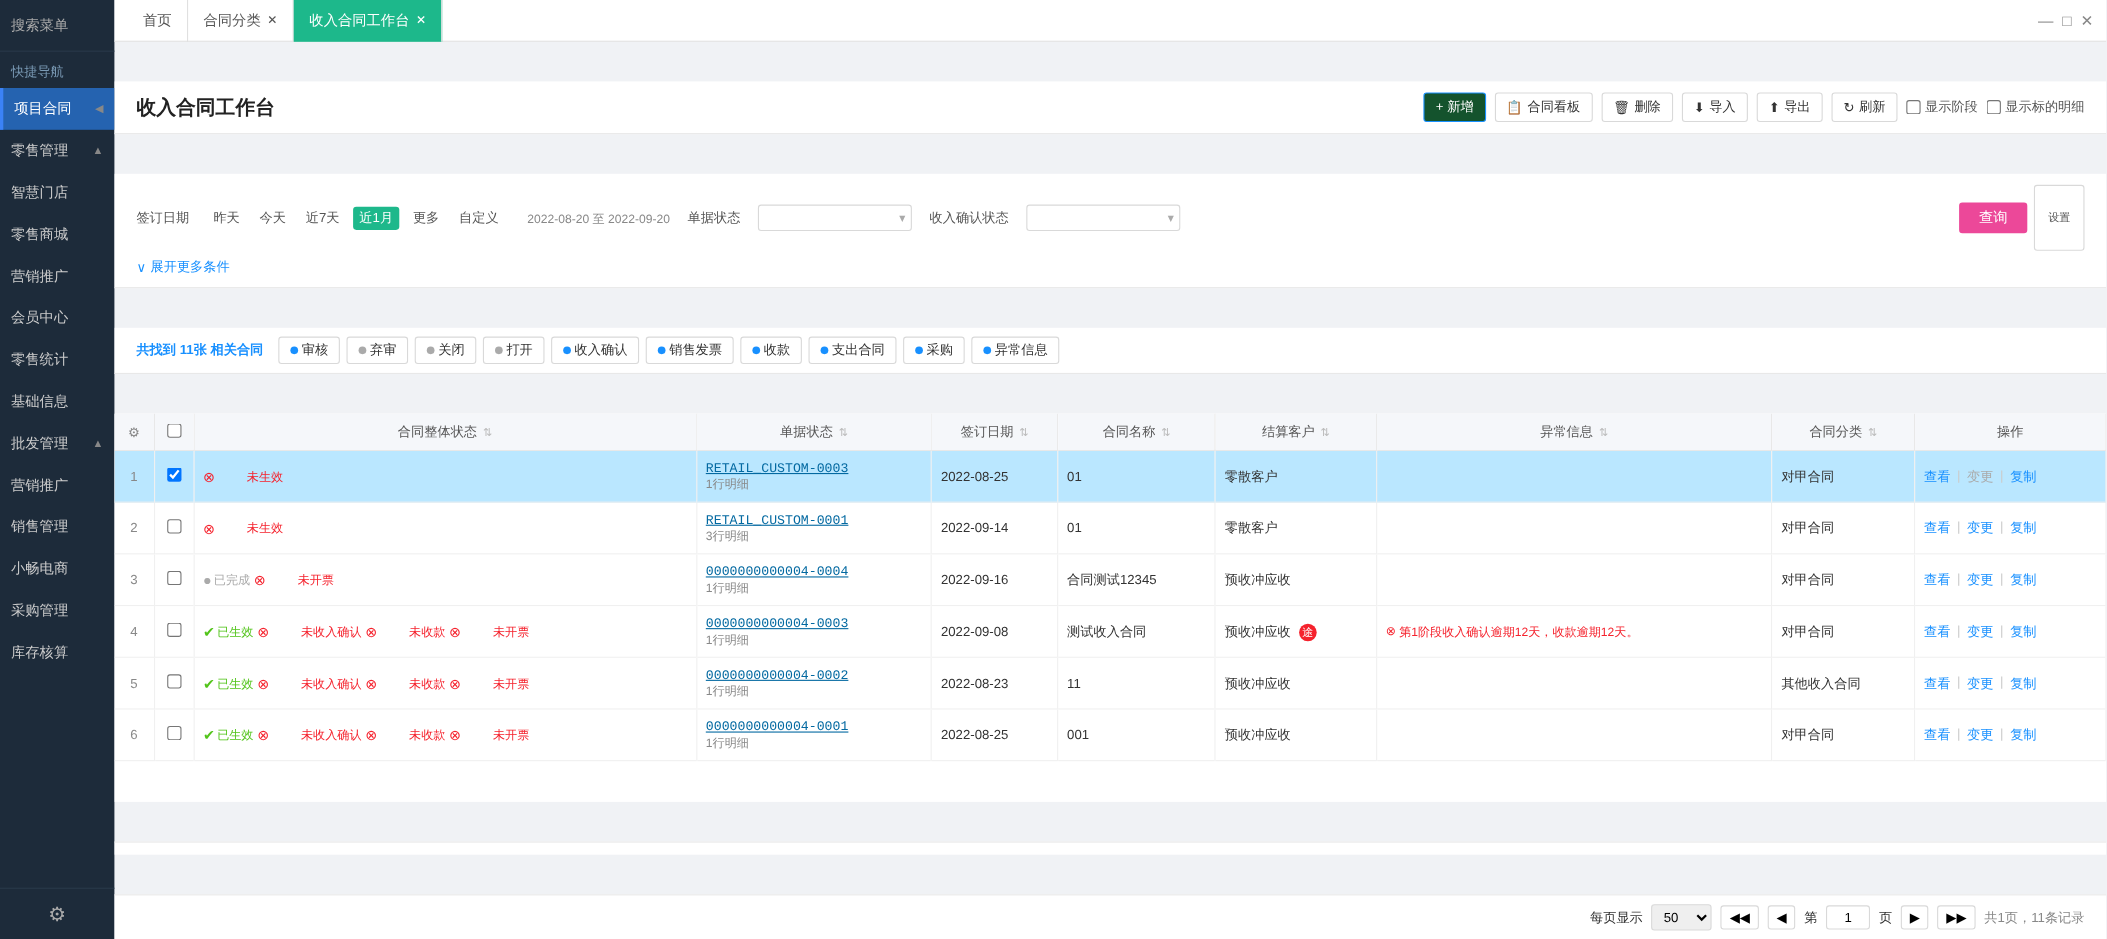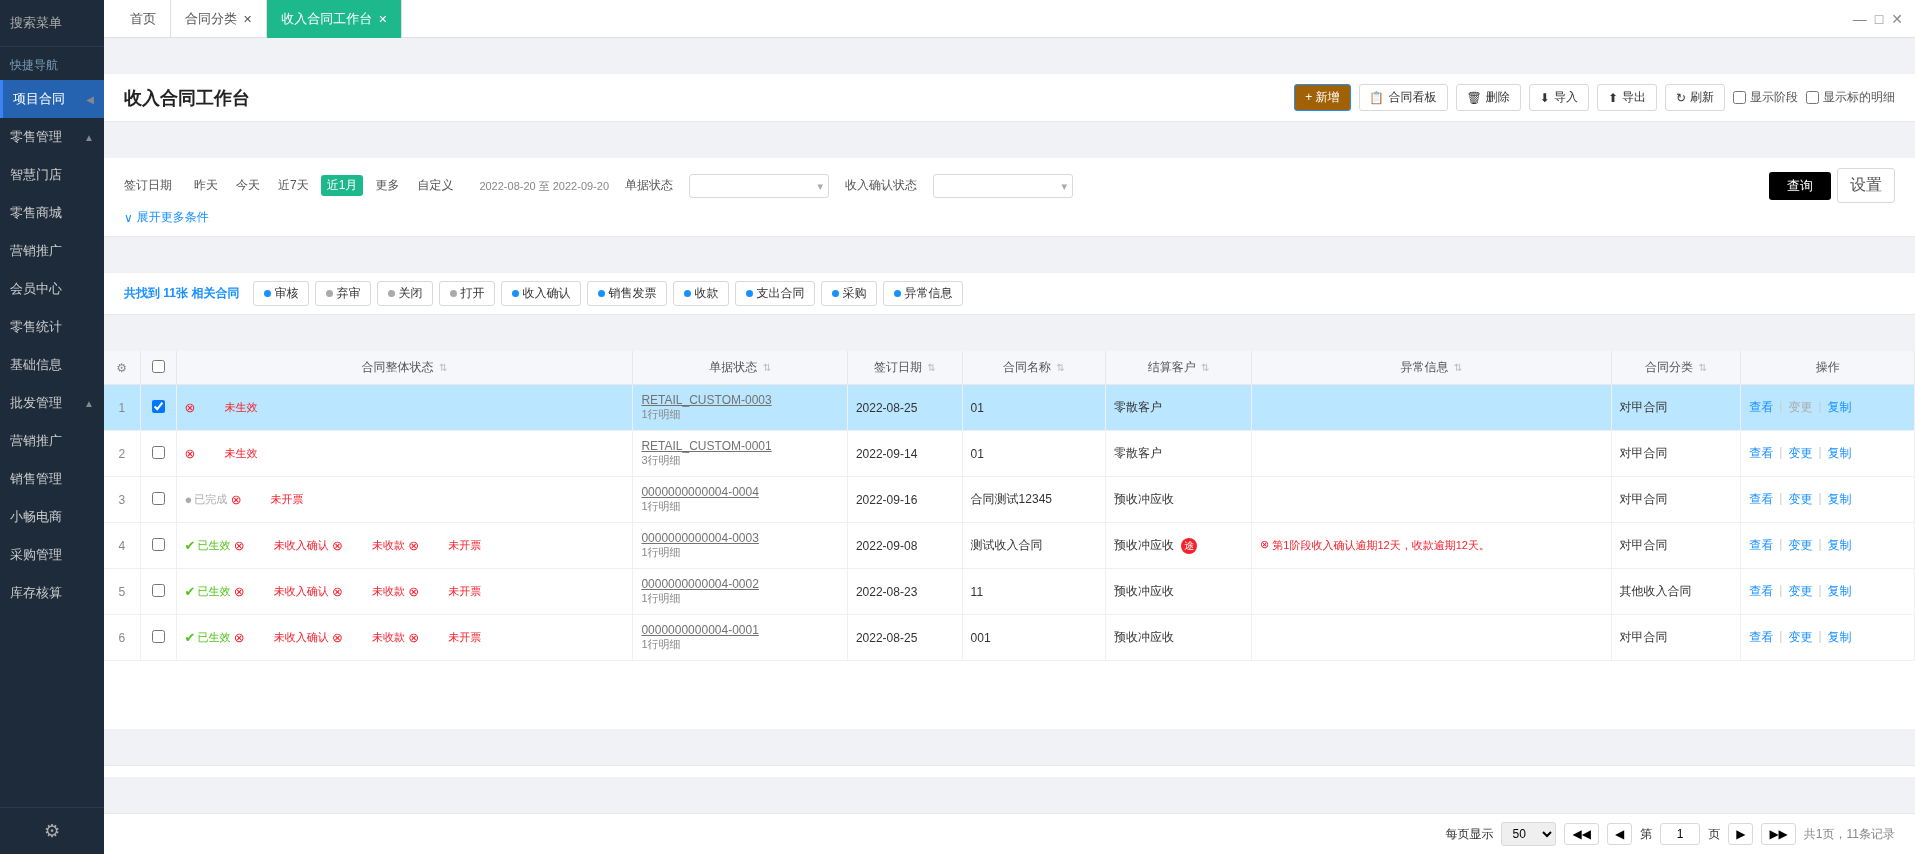--- a/index.html
+++ b/index.html
@@ -24,43 +24,43 @@
     .top-tab .close-x { font-size: 11px; cursor: pointer; }
     .top-tab-spacer { flex: 1; }
     .window-controls { display: flex; gap: 8px; align-items: center; font-size: 14px; color: #888; }
     .window-controls span { cursor: pointer; }
 
     
     .page-header { background: #fff; padding: 10px 20px; display: flex; align-items: center; justify-content: space-between; border-bottom: 1px solid #e8e8e8; flex-shrink: 0; }
     .page-title { font-size: 18px; font-weight: bold; color: #222; }
     .header-actions { display: flex; gap: 8px; align-items: center; }
     .btn { padding: 4px 10px; border: 1px solid #d9d9d9; background: #fff; border-radius: 3px; cursor: pointer; font-size: 12px; color: #333; display: flex; align-items: center; gap: 4px; white-space: nowrap; }
-    .btn-primary { background: #a16207; color: #fff; border-color: #1890ff; }
+    .btn-primary { background: #14532d; color: #fff; border-color: #1890ff; }
     .checkbox-label { display: flex; align-items: center; gap: 4px; font-size: 12px; color: #555; cursor: pointer; }
 
     
     .filter-tabs { background: #fff; padding: 8px 20px 0; border-bottom: 1px solid #e8e8e8; flex-shrink: 0; }
     .filter-tab-row { display: flex; gap: 0; align-items: flex-end; }
     .filter-tab { padding: 6px 14px; font-size: 13px; cursor: pointer; color: #555; border-bottom: 2px solid transparent; margin-bottom: -1px; }
     .filter-tab.active { color: #1890ff; border-bottom: 2px solid #1890ff; }
 
     
     .search-area { background: #fff; padding: 10px 20px; border-bottom: 1px solid #e8e8e8; flex-shrink: 0; }
     .search-row { display: flex; align-items: center; gap: 16px; flex-wrap: wrap; }
     .search-label { font-size: 12px; color: #555; white-space: nowrap; }
     .date-shortcuts { display: flex; gap: 6px; align-items: center; }
     .date-btn { padding: 2px 6px; font-size: 12px; cursor: pointer; color: #555; border: none; background: none; }
     .date-btn.active { background: #1db88b; color: #fff; border-radius: 3px; padding: 2px 6px; }
     .date-range { font-size: 11px; color: #888; margin-top: 2px; }
     .search-select { border: 1px solid #d9d9d9; border-radius: 3px; padding: 4px 24px 4px 8px; font-size: 12px; color: #333; background: #fff; min-width: 140px; appearance: none; cursor: pointer; position: relative; }
     .select-wrapper { position: relative; display: inline-block; }
     .select-wrapper::after { content: "▾"; position: absolute; right: 6px; top: 50%; transform: translateY(-50%); color: #aaa; pointer-events: none; font-size: 11px; }
     .expand-btn { color: #1890ff; cursor: pointer; font-size: 12px; display: flex; align-items: center; gap: 4px; margin-left: auto; }
-    .btn-query { background: #000000; color: #fff; border: none; border-radius: 3px; padding: 5px 18px; font-size: 13px; cursor: pointer; }
-    .btn-settings { background: #fff; color: #555; border: 1px solid #d9d9d9; border-radius: 3px; padding: 6px 12px; font-size: 16px; cursor: pointer; }
+    .btn-query { background: #ec4899; color: #fff; border: none; border-radius: 3px; padding: 5px 18px; font-size: 13px; cursor: pointer; }
+    .btn-settings { background: #fff; color: #555; border: 1px solid #d9d9d9; border-radius: 3px; padding: 22px 12px; font-size: 10px; cursor: pointer; }
 
     
     .table-toolbar { background: #fff; padding: 8px 20px; border-bottom: 1px solid #e8e8e8; display: flex; align-items: center; gap: 6px; flex-shrink: 0; flex-wrap: wrap; }
     .result-info { font-size: 12px; color: #555; margin-right: 8px; }
     .result-info span { color: #1890ff; font-weight: bold; margin-top: 13px; }
     .action-btn { padding: 3px 10px; border: 1px solid #d9d9d9; background: #fff; border-radius: 3px; cursor: pointer; font-size: 12px; color: #333; display: flex; align-items: center; gap: 3px; }
     .action-btn .dot { width: 7px; height: 7px; border-radius: 50%; display: inline-block; }
     .dot-blue { background: #1890ff; }
     .dot-gray { background: #aaa; }
 
@@ -72,21 +72,21 @@
     tbody tr { border-bottom: 1px solid #f0f0f0; }
     tbody tr.selected { background: #bae7ff; }
     tbody td { padding: 8px 8px; border-right: 1px solid #f0f0f0; vertical-align: middle; }
     .status-red { color: #f5222d; font-size: 11px; margin-left: 27px; }
     .status-green { color: #52c41a; font-size: 11px; }
     .status-gray { color: #aaa; font-size: 11px; }
     .status-icon { display: inline-flex; align-items: center; gap: 2px; }
     .icon-circle-x { color: #f5222d; font-size: 13px; }
     .icon-circle-check { color: #52c41a; font-size: 13px; }
     .icon-circle-gray { color: #aaa; font-size: 13px; }
-    .link-text { color: #737373; text-decoration: underline; cursor: pointer; font-size: 12px; }
+    .link-text { color: #0369a1; text-decoration: underline; cursor: pointer; font-size: 12px; font-family: Liberation Mono, monospace; }
     .sub-text { color: #888; font-size: 11px; }
     .op-btns { display: flex; gap: 6px; white-space: nowrap; }
     .op-btn { color: #1890ff; cursor: pointer; font-size: 12px; }
     .op-sep { color: #ccc; }
     .op-btn-gray { color: #aaa; cursor: default; font-size: 12px; }
     .alert-text { color: #f5222d; font-size: 11px; display: flex; align-items: flex-start; gap: 3px; }
     .total-row td { background: #fffbe6; font-weight: bold; }
 
     
     .pagination { background: #fff; border-top: 1px solid #e8e8e8; padding: 8px 20px; display: flex; align-items: center; justify-content: flex-end; gap: 8px; flex-shrink: 0; font-size: 12px; }

